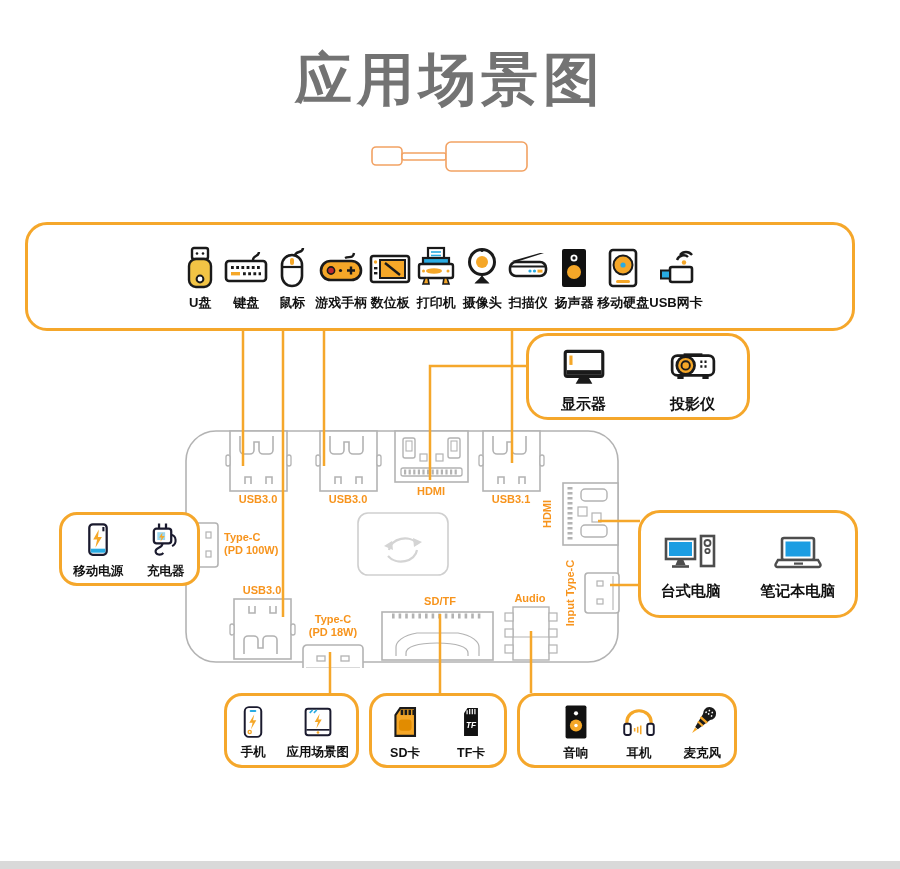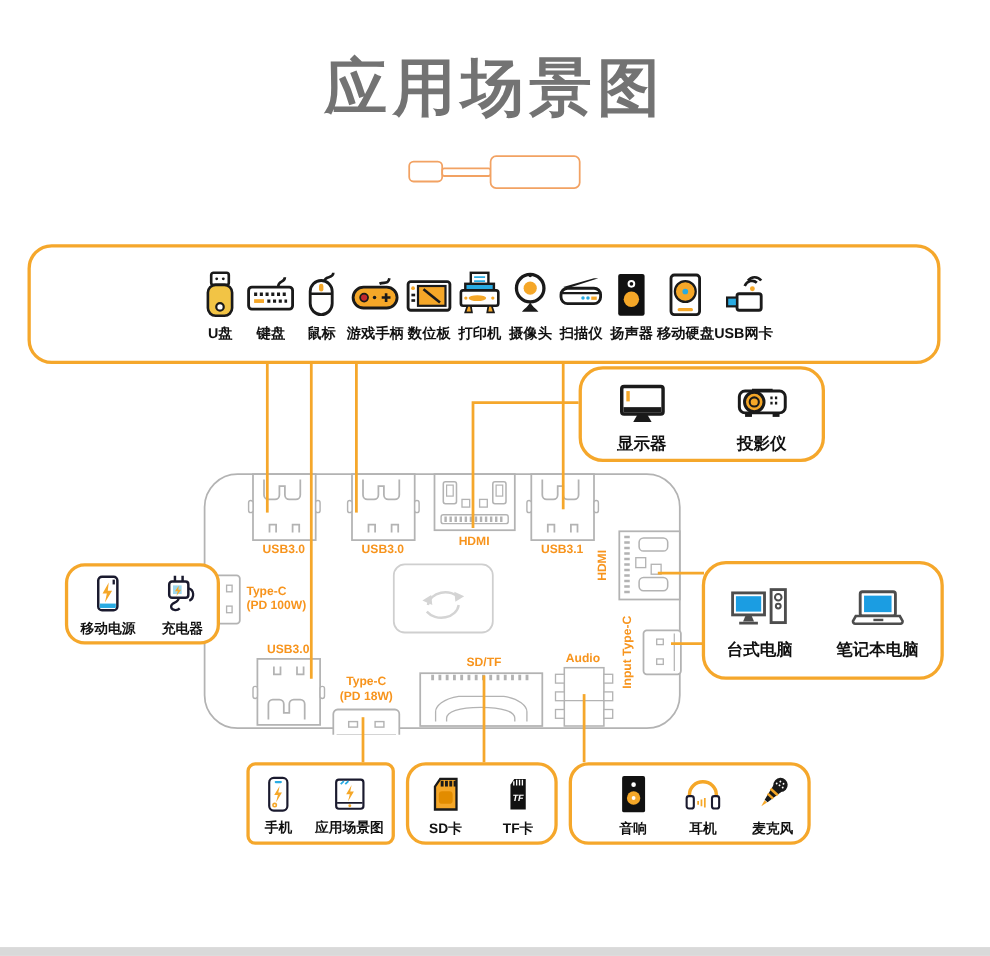--- a/index.html
+++ b/index.html
@@ -8,21 +8,21 @@
          font-size:57px;font-weight:900;color:#737373;letter-spacing:5px;z-index:2;}
   .mini{position:absolute;left:358px;top:136px;z-index:1;}
   .hub{position:absolute;left:183px;top:428px;z-index:1;}
   .lines{position:absolute;left:0;top:0;z-index:5;pointer-events:none;}
   .devbox{position:absolute;background:#fff;border:3px solid #F5A72B;border-radius:22px;
           display:flex;align-items:center;justify-content:space-around;box-sizing:border-box;z-index:10;}
   .top-box{left:25px;top:222px;width:830px;height:109px;justify-content:center;padding:0 26px;}
   .display-box{left:526px;top:333px;width:224px;height:87px;}
   .power-box{left:22px;top:512px;width:141px;height:74px;border-radius:18px;margin-left:37px;}
   .computer-box{left:638px;top:510px;width:220px;height:108px;}
-  .mobile-box{left:224px;top:693px;width:135px;height:75px;border-radius:8px;}
+  .mobile-box{left:224px;top:693px;width:135px;height:75px;border-radius:18px;}
   .card-box{left:369px;top:693px;width:138px;height:75px;border-radius:18px;}
   .audio-box{left:517px;top:693px;width:220px;height:75px;border-radius:18px;padding-left:24px;}
   .dev{display:flex;flex-direction:column;align-items:center;justify-content:flex-end;gap:5px;}
   .dev .lbl{font-weight:700;color:#111;white-space:nowrap;font-size:13px;line-height:1;}
   .display-box .lbl,.computer-box .lbl{font-size:15px;}
   .power-box .lbl,.mobile-box .lbl,.card-box .lbl,.audio-box .lbl{font-size:12.5px;}
   .ic{line-height:0;display:block;}
   .top-box .ic svg{width:46px;height:46px;}
   .display-box .ic svg{width:48px;height:48px;}
   .power-box .ic svg{width:40px;height:40px;}

